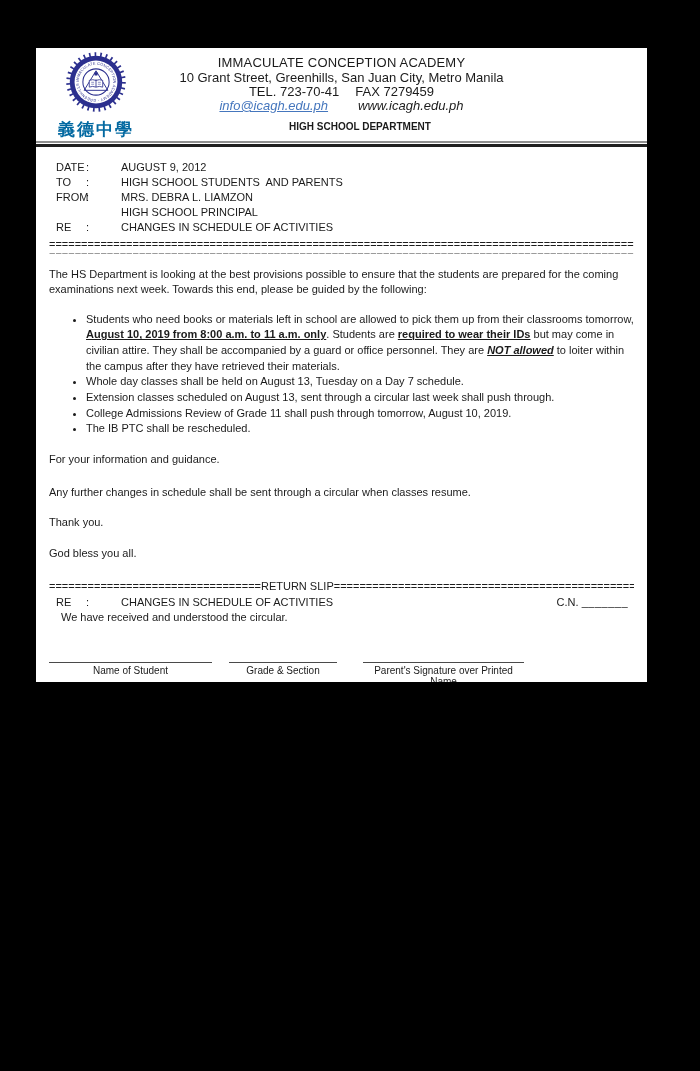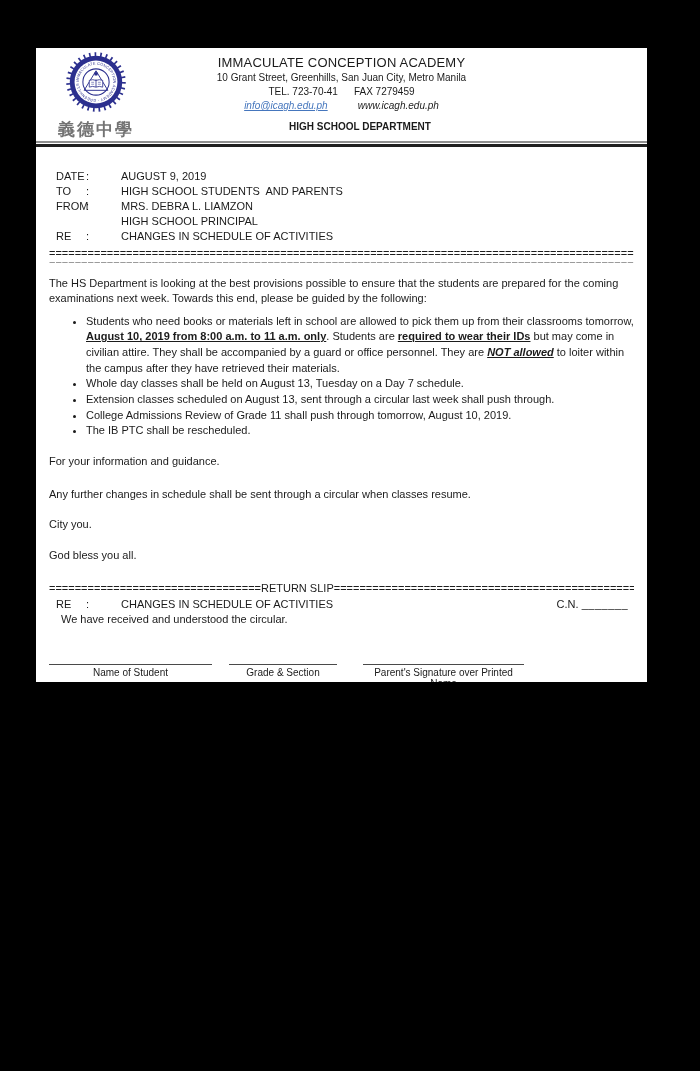--- a/index.html
+++ b/index.html
@@ -13,46 +13,46 @@
   .page {
     position:absolute; left:36px; top:48px;
     width:611px; height:634px;
     background:#ffffff;
     overflow:hidden;
   }
   
   .header { position:relative; padding-top:7px; }
   .seal-block { position:absolute; left:16px; top:2px; width:88px; text-align:center; }
   .cjk {
-    font-size:17px; font-weight:bold; color:#737373;
+    font-size:17px; font-weight:bold; color:#0369a1;
     letter-spacing:2px; margin-top:0px;
     font-family:"DejaVu Sans", sans-serif; white-space:nowrap;
   }
   .h-title { text-align:center; font-size:13px; font-weight:normal; letter-spacing:0.2px; line-height:15px; }
-  .h-line { text-align:center; font-size:10px; margin-top:2px; line-height:12px; }
+  .h-line { text-align:center; font-size:13px; margin-top:2px; line-height:12px; }
   .h-tel-gap { margin-left:16px; }
   .email-link { color:#4576bd; font-style:italic; text-decoration:underline; }
   .website { font-style:italic; margin-left:30px; }
   .h-dept { text-align:center; font-size:10px; font-weight:bold; margin-top:9px; line-height:12px;padding-left:37px; }
   .rule { margin-top:8px; }
   .rule .g { height:2px; background:#8f8f8f; }
   .rule .w { height:1px; background:#ffffff; }
   .rule .b { height:2.5px; background:#1f1f1f; }
   
   .content { padding:0 13px; font-size:11px; }
-  .memo { margin-top:22px; }
+  .memo { margin-top:13px; }
   .m-row { position:relative; height:15px; line-height:15px; }
   .m-label { position:absolute; left:7px; }
   .m-colon { position:absolute; left:37px; }
   .m-value { position:absolute; left:72px; white-space:pre; }
   .sep { white-space:nowrap; overflow:hidden; color:#1c1c1c; }
   .sep1 { margin-top:3px; line-height:12px; height:12px; }
   .sep-ghost { height:4px; overflow:hidden; color:#9b9b9b; line-height:10px; white-space:nowrap; }
   .intro { margin-top:13px; line-height:15.5px; }
-  ul.bullets { margin-top:7px; padding-left:37px; list-style:disc; }
+  ul.bullets { margin-top:14px; padding-left:37px; list-style:disc; }
   ul.bullets li { line-height:15.7px; }
   .para { line-height:15.5px; }
   .p-any  { margin-top:17px; }
   .p-std  { margin-top:15px; }
   .slip-sep { margin-top:19px; line-height:12px; height:12px; }
   .slip-re { position:relative; margin-top:3px; height:15px; line-height:15px; }
   .cn-group { position:absolute; right:6px; }
   .cn-blank { letter-spacing:0.5px; }
   .ack { padding-left:12px; line-height:15.5px; }
   .sigs { display:flex; margin-top:36px; }
@@ -110,21 +110,21 @@
         <div class="b"></div>
     </div>
   </div>
 
   <div class="content">
 
     <div class="memo">
       <div class="m-row">
         <span class="m-label">DATE</span>
         <span class="m-colon">:</span>
-        <span class="m-value">AUGUST 9, 2019</span>
+        <span class="m-value">AUGUST 9, 2012</span>
       </div>
       <div class="m-row">
         <span class="m-label">TO</span>
         <span class="m-colon">:</span>
         <span class="m-value">HIGH SCHOOL STUDENTS  AND PARENTS</span>
       </div>
       <div class="m-row">
         <span class="m-label">FROM</span>
         <span class="m-colon">:</span>
         <span class="m-value">MRS. DEBRA L. LIAMZON</span>
@@ -147,21 +147,21 @@
     <ul class="bullets">
       <li><span>Students who need books or materials left in school are allowed to pick them up from their classrooms tomorrow, </span><span style="font-weight: bold; text-decoration: underline;">August 10, 2019 from 8:00 a.m. to 11 a.m. only</span><span>. Students are </span><span style="font-weight: bold; text-decoration: underline;">required to wear their IDs</span><span> but may come in civilian attire. They shall be accompanied by a guard or office personnel. They are </span><span style="font-weight: bold; font-style: italic; text-decoration: underline;">NOT allowed</span><span> to loiter within the campus after they have retrieved their materials.</span></li>
       <li><span>Whole day classes shall be held on August 13, Tuesday on a Day 7 schedule.</span></li>
       <li><span>Extension classes scheduled on August 13, sent through a circular last week shall push through.</span></li>
       <li><span>College Admissions Review of Grade 11 shall push through tomorrow, August 10, 2019.</span></li>
       <li><span>The IB PTC shall be rescheduled.</span></li>
     </ul>
 
     <p class="para p-std">For your information and guidance.</p>
     <p class="para p-any">Any further changes in schedule shall be sent through a circular when classes resume.</p>
-    <p class="para p-std">City you.</p>
+    <p class="para p-std">Thank you.</p>
     <p class="para p-std">God bless you all.</p>
 
     <div class="sep slip-sep">=================================RETURN SLIP================================================================================</div>
 
     <div class="slip-re">
       <span class="m-label">RE</span>
       <span class="m-colon">:</span>
       <span class="m-value">CHANGES IN SCHEDULE OF ACTIVITIES</span>
       <span class="cn-group">
         <span>C.N.</span>

